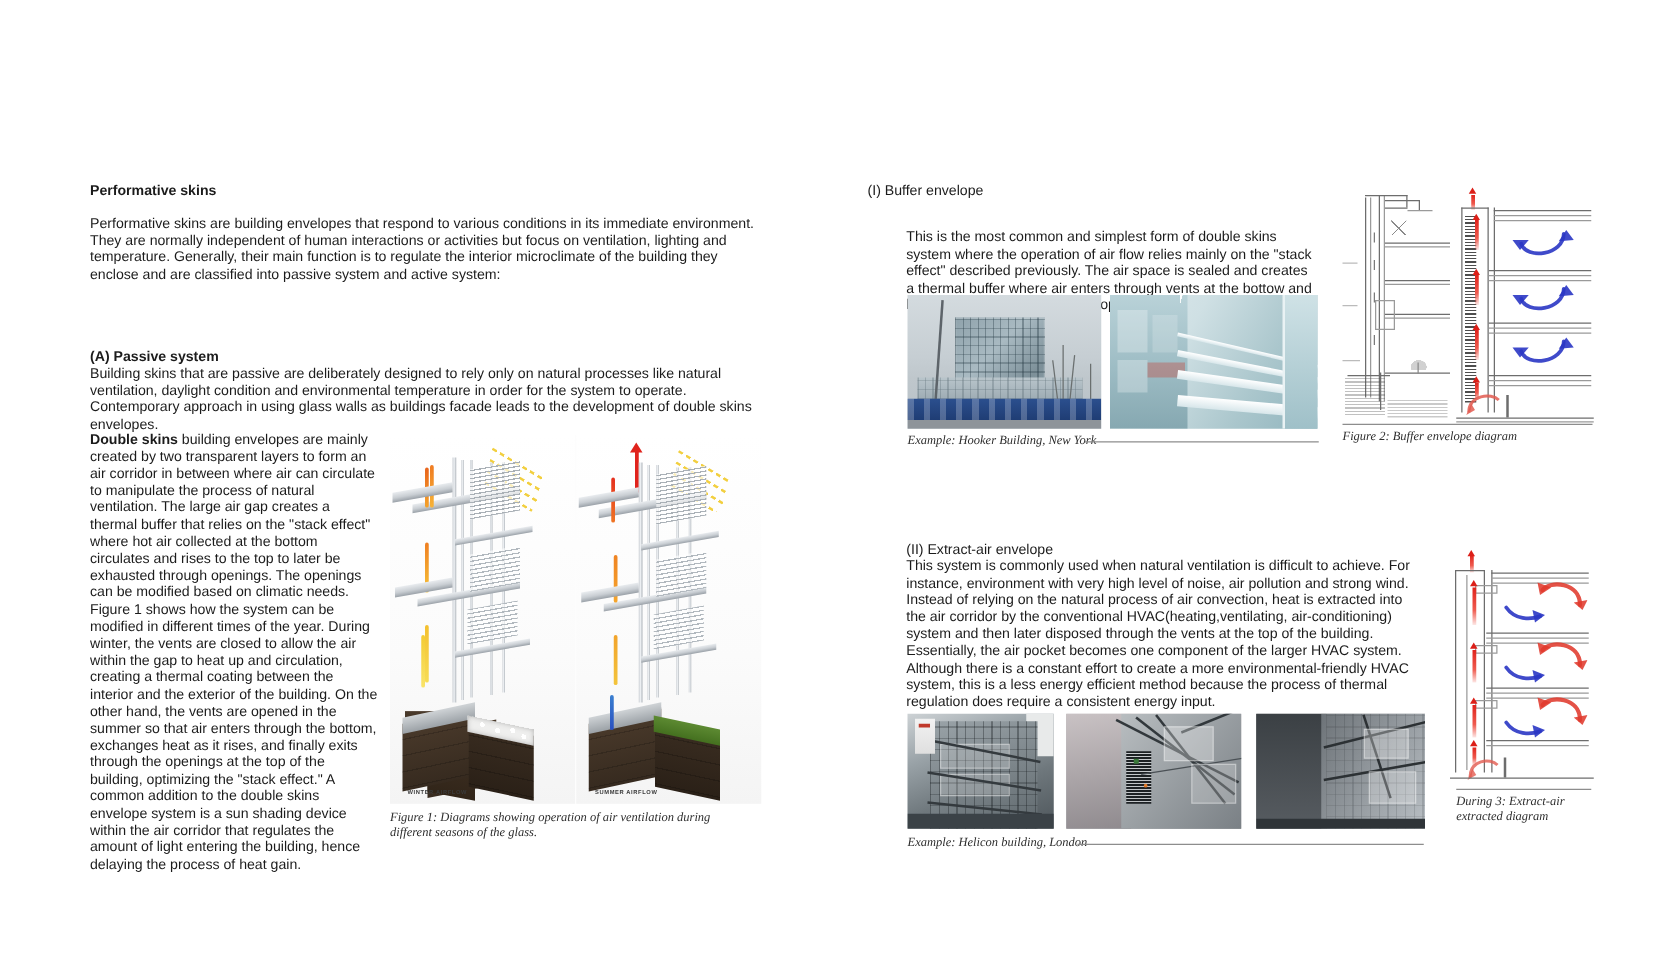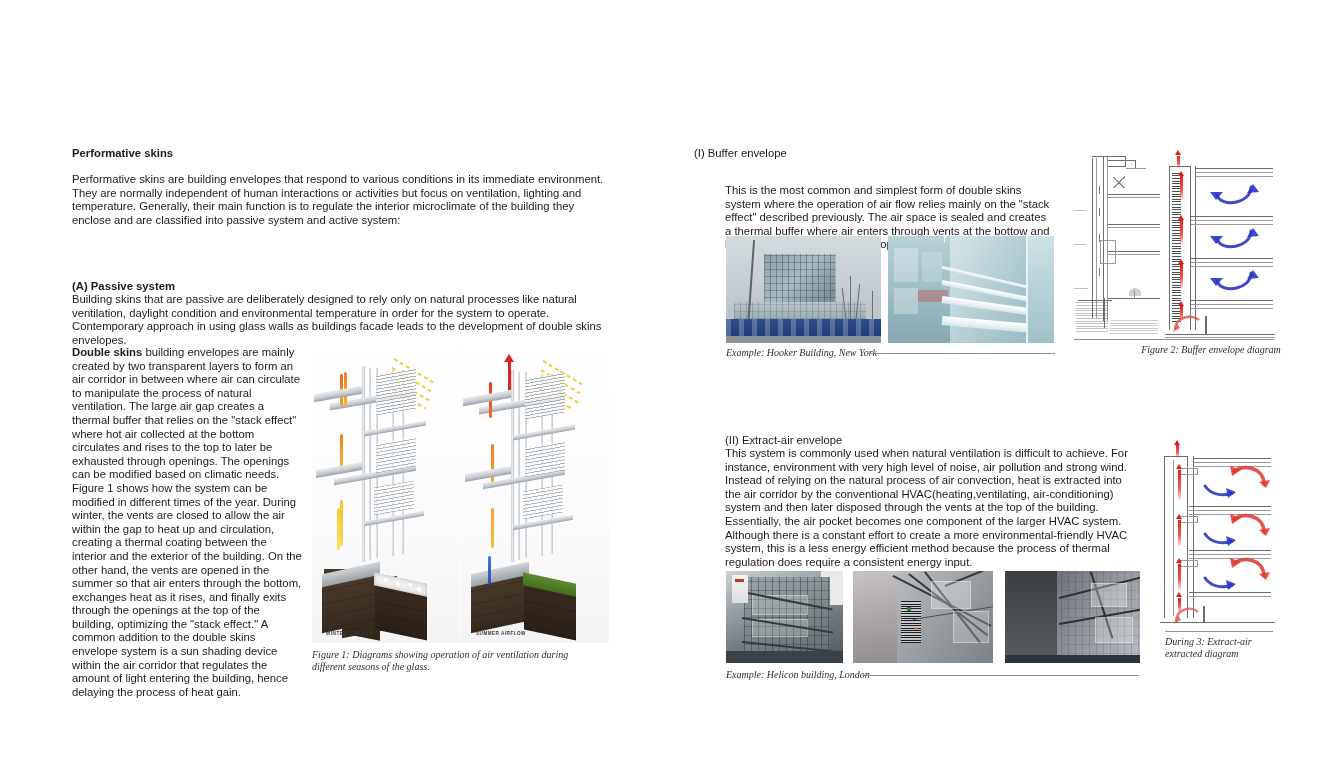--- a/index.html
+++ b/index.html
@@ -53,21 +53,21 @@
 
   
   #intro-line { position: absolute; left: 725px; top: 95px; width: 545px; }
   #buffer-head { position: absolute; left: 694px; top: 147px; }
   #buffer-para { position: absolute; left: 725px; top: 160px; width: 330px; margin-top: 24px; }
   #extract-head { position: absolute; left: 725px; top: 434px; }
   #extract-para { position: absolute; left: 725px; top: 447px; width: 413px; }
 
   #hooker-cap { position: absolute; left: 726px; top: 347px; }
   #hooker-rule { position: absolute; left: 868px; top: 353px; width: 187px; }
-  #fig2-cap { position: absolute; left: 1136px; top: 344px; width: 150px; text-align: center; }
+  #fig2-cap { position: absolute; left: 1074px; top: 344px; width: 150px; }
   #fig2-rule { position: absolute; left: 1074px; top: 339px; width: 200px; }
 
   #helicon-cap { position: absolute; left: 726px; top: 669px; }
   #helicon-rule { position: absolute; left: 862px; top: 675px; width: 277px; }
   #fig3-cap { position: absolute; left: 1165px; top: 636px; width: 115px; }
   #fig3-rule { position: absolute; left: 1165px; top: 631px; width: 108px; }
 
   
   #fig1-wrap {
     position: absolute;

